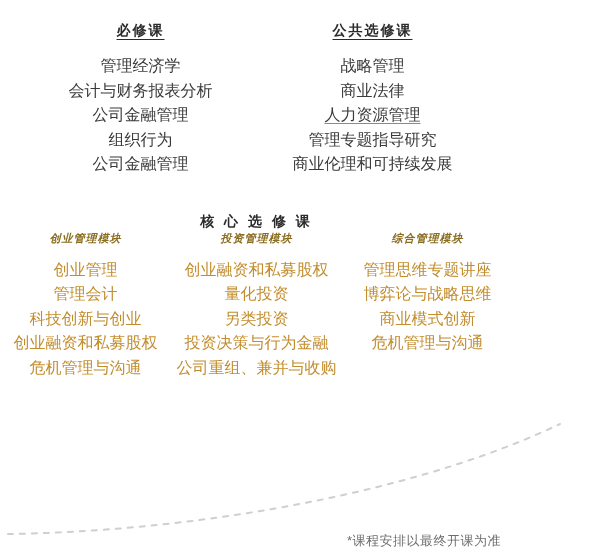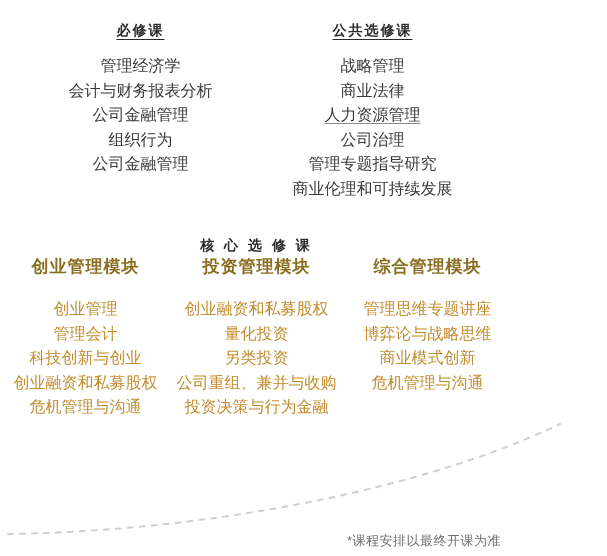--- a/index.html
+++ b/index.html
@@ -65,25 +65,26 @@
   
   .modules {
     display: flex;
     justify-content: center;
   }
   .module-col {
     width: 190px;
     text-align: center;
   }
   .module-title {
-    font-size: 17px;
+    font-size: 11px;
     font-weight: bold;
     color: #8a6d1f;
     letter-spacing: 1px;
-    margin-bottom: 19px;
+    margin-bottom: 12px;
+    font-style: italic;
   }
   .module-item {
     font-size: 16px;
     color: #c28d2e;
     line-height: 24.5px;
     white-space: nowrap;
   }
 
   
   .curve {
@@ -119,21 +120,20 @@
       <div class="top-item">公司金融管理</div>
       <div class="top-item">组织行为</div>
       <div class="top-item">公司金融管理</div>
     </div>
 
     <div class="top-col">
       <div class="top-col-title">公共选修课</div>
       <div class="top-item">战略管理</div>
       <div class="top-item">商业法律</div>
       <div class="top-item underlined">人力资源管理</div>
-      <div class="top-item">公司治理</div>
       <div class="top-item">管理专题指导研究</div>
       <div class="top-item">商业伦理和可持续发展</div>
     </div>
 
   </div>
 
   <div class="core-title">核 心 选 修 课</div>
 
   <div class="modules">
 
@@ -144,22 +144,22 @@
       <div class="module-item">科技创新与创业</div>
       <div class="module-item">创业融资和私募股权</div>
       <div class="module-item">危机管理与沟通</div>
     </div>
 
     <div class="module-col">
       <div class="module-title">投资管理模块</div>
       <div class="module-item">创业融资和私募股权</div>
       <div class="module-item">量化投资</div>
       <div class="module-item">另类投资</div>
+      <div class="module-item">投资决策与行为金融</div>
       <div class="module-item">公司重组、兼并与收购</div>
-      <div class="module-item">投资决策与行为金融</div>
     </div>
 
     <div class="module-col">
       <div class="module-title">综合管理模块</div>
       <div class="module-item">管理思维专题讲座</div>
       <div class="module-item">博弈论与战略思维</div>
       <div class="module-item">商业模式创新</div>
       <div class="module-item">危机管理与沟通</div>
     </div>
 

